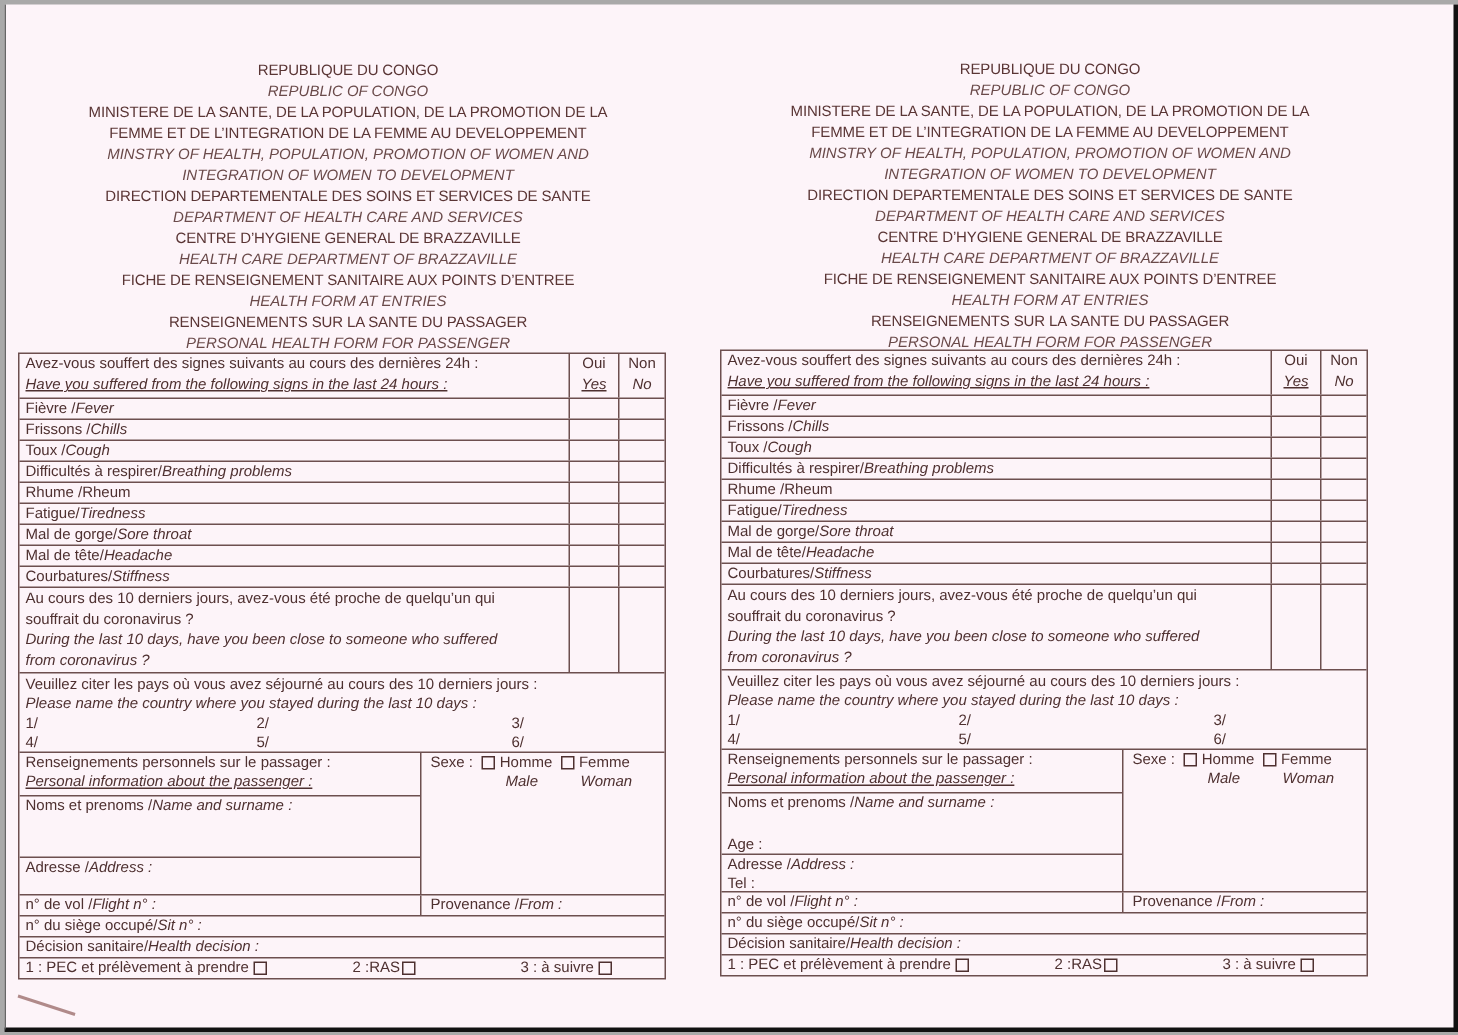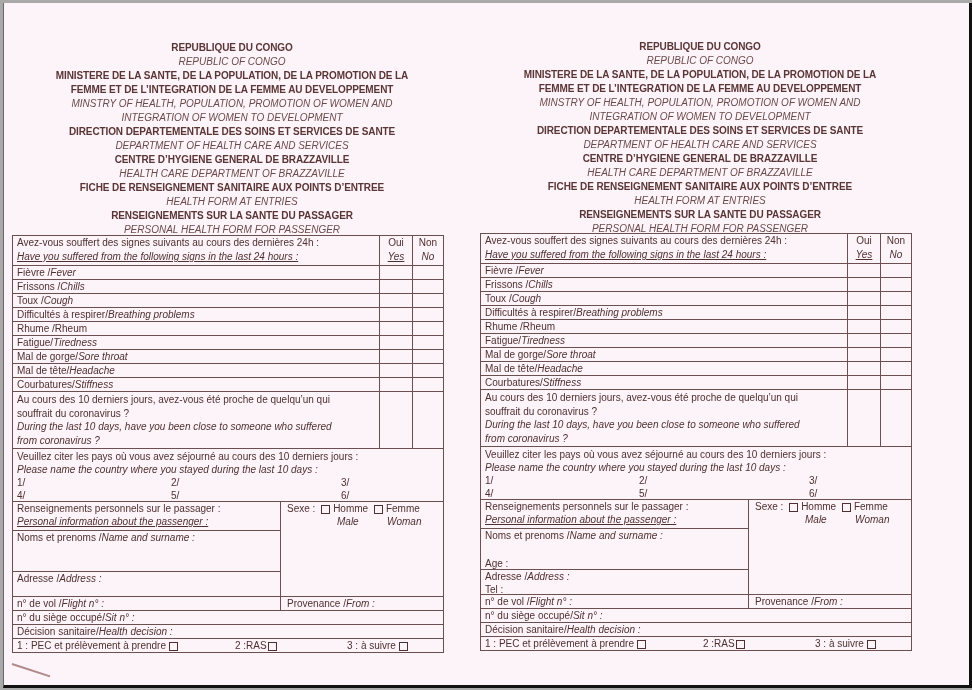--- a/index.html
+++ b/index.html
@@ -3,21 +3,21 @@
 <meta charset="utf-8">
 <style>
   html,body{margin:0;padding:0;}
   body{width:972px;height:690px;overflow:hidden;background:#a9a9a9;position:relative;
        font-family:"Liberation Sans",sans-serif;color:#5a3a3a;}
   .page{position:absolute;left:3px;top:3px;width:965px;height:682px;background:#fdf4f9;overflow:hidden;
         border-right:3px solid #111;border-bottom:3px solid #111;border-left:1px solid #666;}
   .form{position:absolute;top:0;width:440px;height:682px;}
   .form.left{left:-420px;}
   .hdr{position:absolute;left:0;width:440px;top:37px;text-align:center;font-size:10px;line-height:14px;}
-  .hdr .b{font-weight:bold;color:#5a3535;letter-spacing:-0.1px;}
+  .hdr .b{font-weight:normal;color:#5a3535;letter-spacing:-0.1px;}
   .hdr .i{font-style:italic;color:#6a4a4a;}
   .tbl{position:absolute;left:0;top:230px;width:432px;border:1px solid #6d4f4f;box-sizing:border-box;font-size:10px;}
   .row{position:absolute;left:0;right:0;border-top:1px solid #6d4f4f;box-sizing:border-box;}
   .row.first{border-top:none;}
   .cell{position:absolute;top:0;bottom:0;box-sizing:border-box;padding:0 4px;overflow:hidden;white-space:nowrap;}
   .lbl{color:#4e3030;}
   .it{font-style:italic;}
   .u{text-decoration:underline;}
   .vl{border-left:1px solid #6d4f4f;}
   .chk{display:inline-block;width:7px;height:7px;border:1px solid #4e3030;margin:0 3px;vertical-align:middle;cursor:pointer;}

